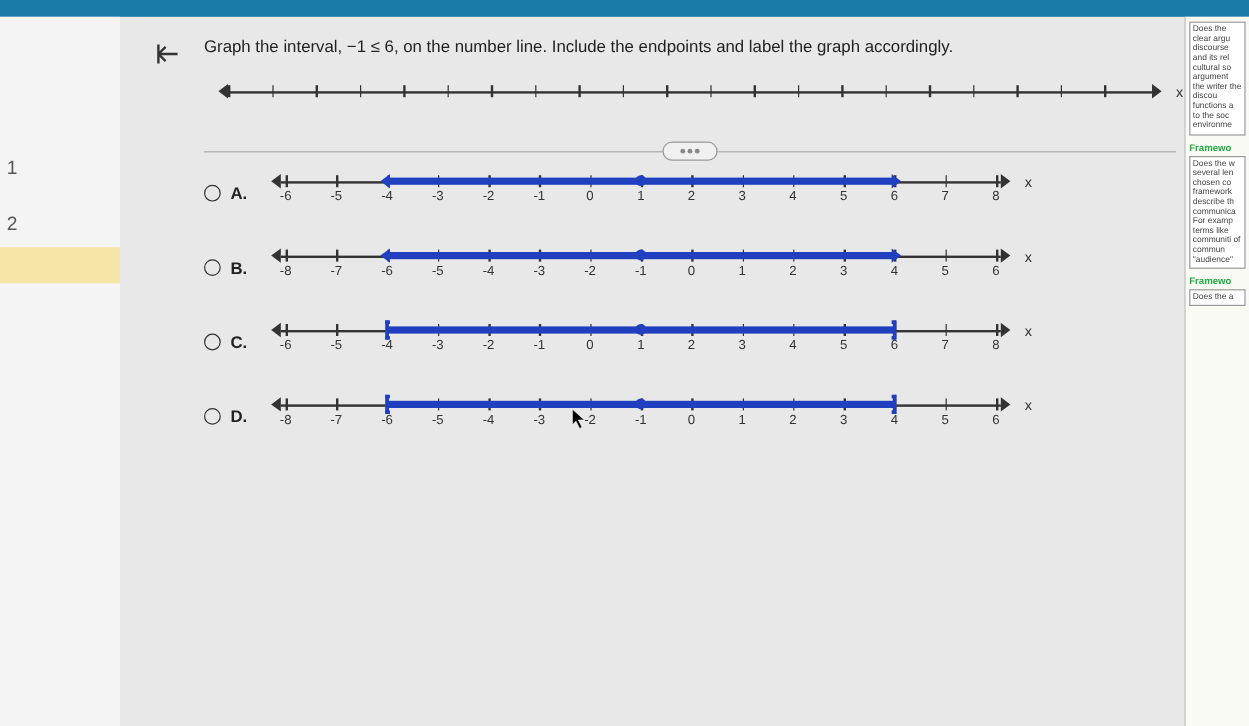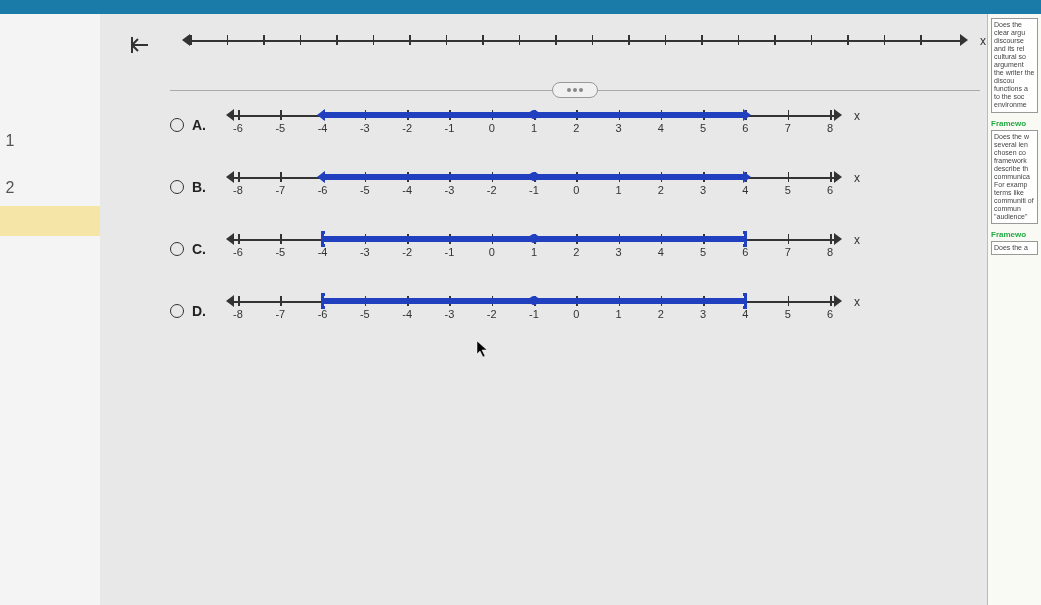--- a/index.html
+++ b/index.html
@@ -52,20 +52,21 @@
   <div class="hilite"></div>
 </div>
 
 <div class="back">
   <svg viewBox="0 0 24 24">
       <path d="M4 4 L4 20 M4 12 L20 12 M4 12 L10 6 M4 12 L10 18" stroke="#333" stroke-width="2" fill="none"></path>
     </svg>
 </div>
 
 <div class="main">
+  <div class="q">Graph the interval, −1 ≤ 6, on the number line. Include the endpoints and label the graph accordingly.</div>
 
   <div class="topline">
     <div class="axis"></div>
     <div class="arrL"></div>
     <div class="arrR"></div>
     <div id="topticks">
         <div class="tick" style="left: 20px;"></div>
         <div class="tick" style="left: 56.5px;"></div>
         <div class="tick" style="left: 93px;"></div>
         <div class="tick" style="left: 129.5px;"></div>

